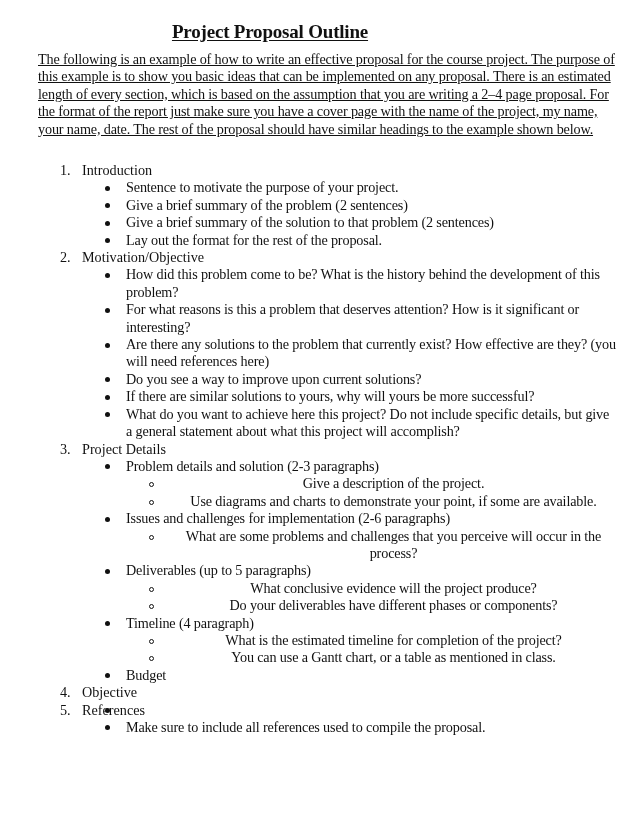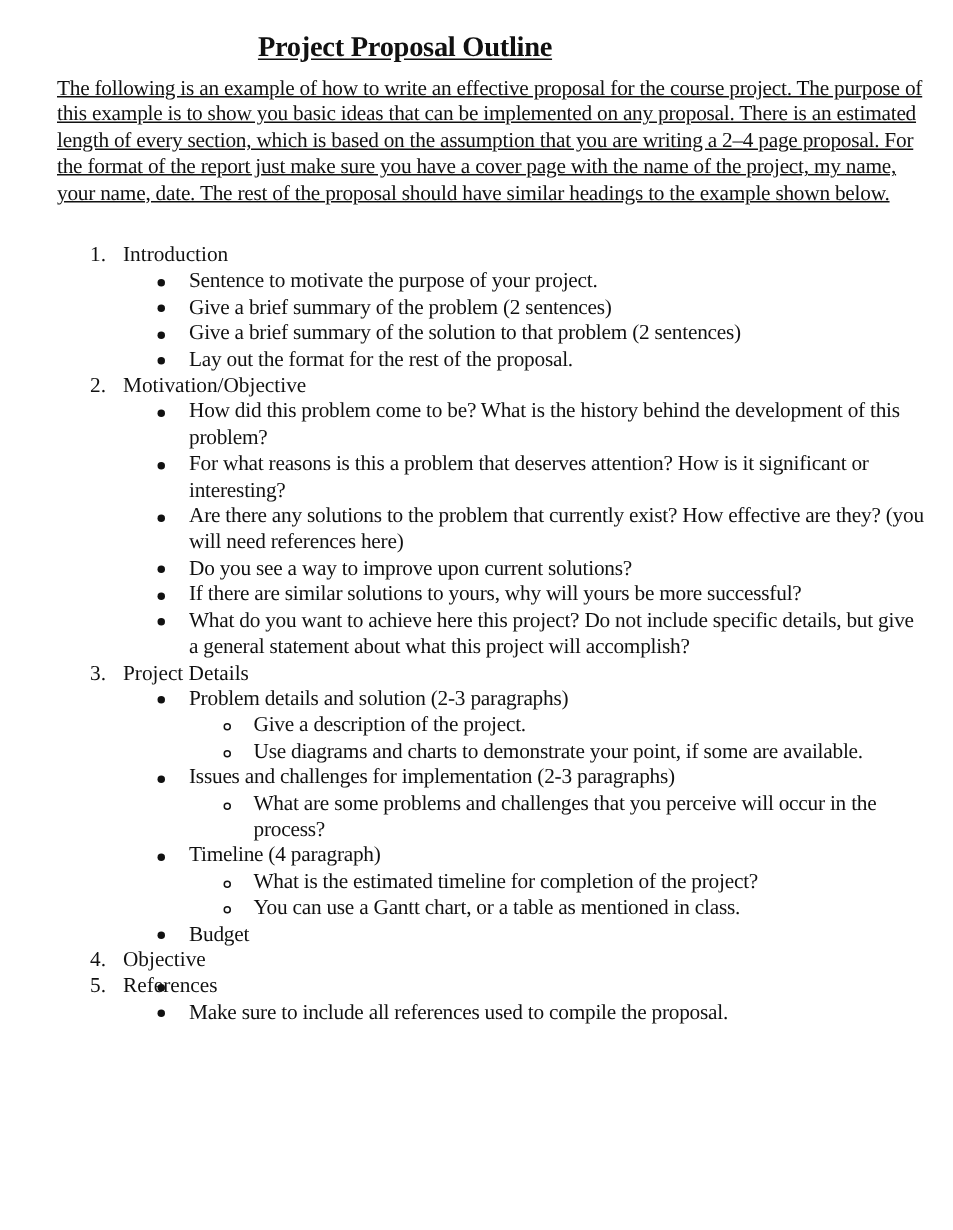--- a/index.html
+++ b/index.html
@@ -59,21 +59,21 @@
     }
     .bullet-mark {
       position: absolute;
       left: 67px;
       top: 6.5px;
       width: 5px;
       height: 5px;
       border-radius: 50%;
       background: #111;
     }
-    .subs { list-style: none; }
+    .subs { list-style: none; text-align: center; }
     .sub {
       position: relative;
       padding-left: 131px;
       margin-left: -88px;
       width: 580px;
       letter-spacing: -0.15px;
     }
     .sub-mark {
       position: absolute;
       left: 111px;
@@ -111,22 +111,26 @@
           <li class="bullet"><span class="bullet-mark"></span><span>What do you want to achieve here this project? Do not include specific details, but give a general statement about what this project will accomplish?</span></li>
         </ul>
       </li>
       <li class="section">
         <div class="section-head"><span class="section-num">3.</span><span>Project Details</span></div>
         <ul class="bullets">
           <li class="bullet"><span class="bullet-mark"></span><span>Problem details and solution (2-3 paragraphs)</span><ul class="subs">
               <li class="sub"><span class="sub-mark"></span><span>Give a description of the project.</span></li>
               <li class="sub"><span class="sub-mark"></span><span>Use diagrams and charts to demonstrate your point, if some are available.</span></li>
             </ul></li>
-          <li class="bullet"><span class="bullet-mark"></span><span>Issues and challenges for implementation (2-3 paragraphs)</span><ul class="subs">
+          <li class="bullet"><span class="bullet-mark"></span><span>Issues and challenges for implementation (2-6 paragraphs)</span><ul class="subs">
               <li class="sub"><span class="sub-mark"></span><span>What are some problems and challenges that you perceive will occur in the process?</span></li>
+            </ul></li>
+          <li class="bullet"><span class="bullet-mark"></span><span>Deliverables (up to 5 paragraphs)</span><ul class="subs">
+              <li class="sub"><span class="sub-mark"></span><span>What conclusive evidence will the project produce?</span></li>
+              <li class="sub"><span class="sub-mark"></span><span>Do your deliverables have different phases or components?</span></li>
             </ul></li>
           <li class="bullet"><span class="bullet-mark"></span><span>Timeline (4 paragraph)</span><ul class="subs">
               <li class="sub"><span class="sub-mark"></span><span>What is the estimated timeline for completion of the project?</span></li>
               <li class="sub"><span class="sub-mark"></span><span>You can use a Gantt chart, or a table as mentioned in class.</span></li>
             </ul></li>
           <li class="bullet"><span class="bullet-mark"></span><span>Budget</span></li>
         </ul>
       </li>
       <li class="section">
         <div class="section-head"><span class="section-num">4.</span><span>Objective</span></div>

